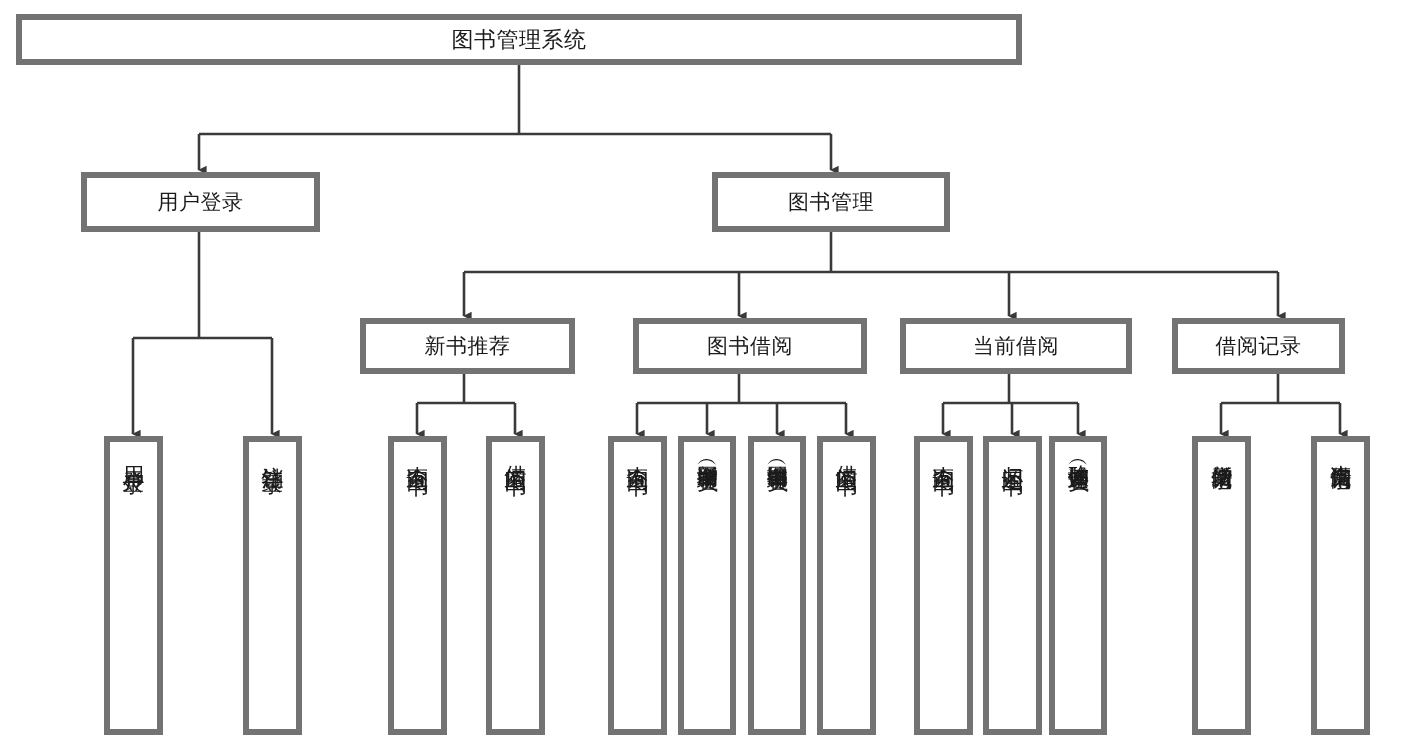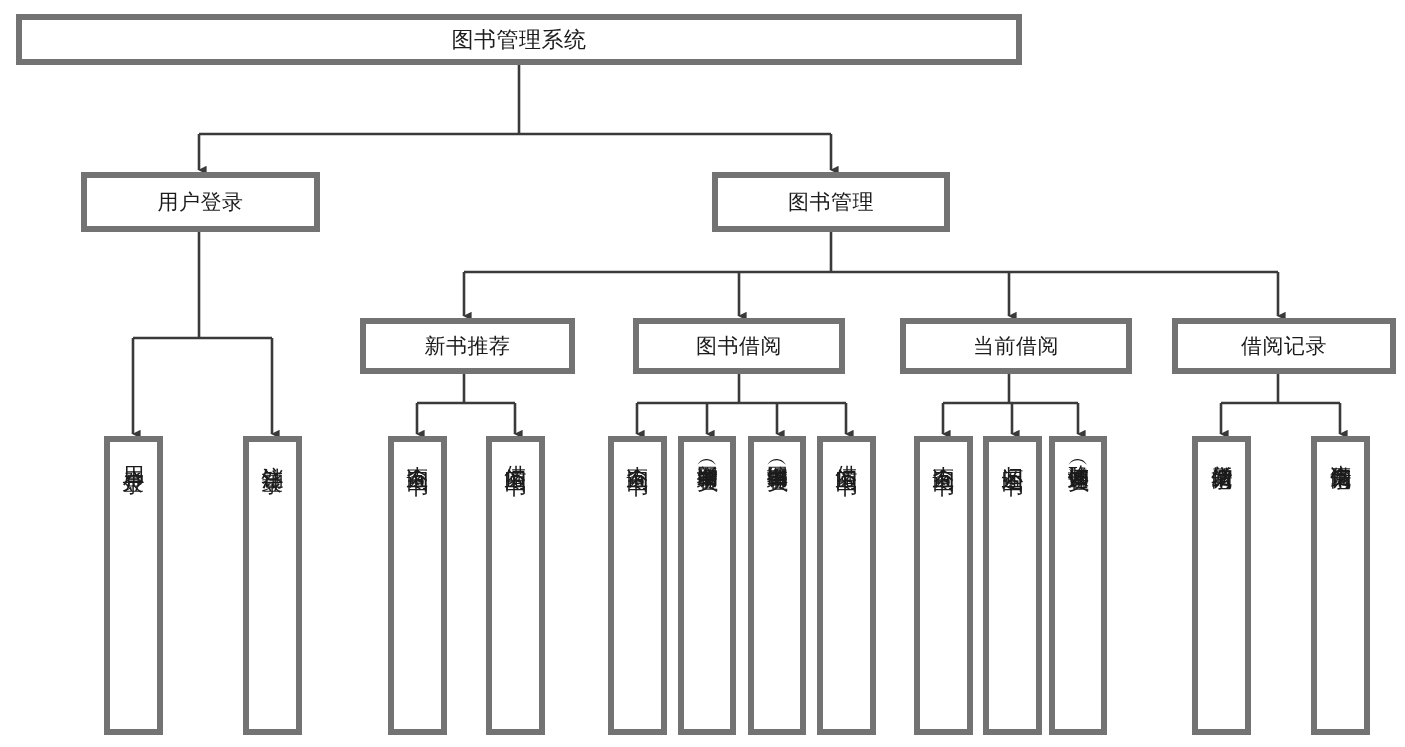--- a/index.html
+++ b/index.html
@@ -143,27 +143,27 @@
   <div class="node horiz" style="left:81px; top:172px; width:239px; height:60px;">
     <span class="node-label">用户登录</span>
   </div>
   <div class="node horiz" style="left:712px; top:172px; width:238px; height:60px;">
     <span class="node-label">图书管理</span>
   </div>
 
   <div class="node horiz" style="left:360px; top:318px; width:215px; height:56px;">
     <span class="node-label">新书推荐</span>
   </div>
-  <div class="node horiz" style="left:633px; top:318px; width:212px; height:56px;">
+  <div class="node horiz" style="left:633px; top:318px; width:234px; height:56px;">
     <span class="node-label">图书借阅</span>
   </div>
   <div class="node horiz" style="left:900px; top:318px; width:232px; height:56px;">
     <span class="node-label">当前借阅</span>
   </div>
-  <div class="node horiz" style="left:1172px; top:318px; width:224px; height:56px;">
+  <div class="node horiz" style="left:1172px; top:318px; width:173px; height:56px;">
     <span class="node-label">借阅记录</span>
   </div>
 
   <div class="node vert" style="left:104px; top:436px; width:59px; height:299px;">
     <span class="node-label">用户登录</span>
   </div>
   <div class="node vert" style="left:243px; top:436px; width:59px; height:299px;">
     <span class="node-label">注销登录</span>
   </div>
 

